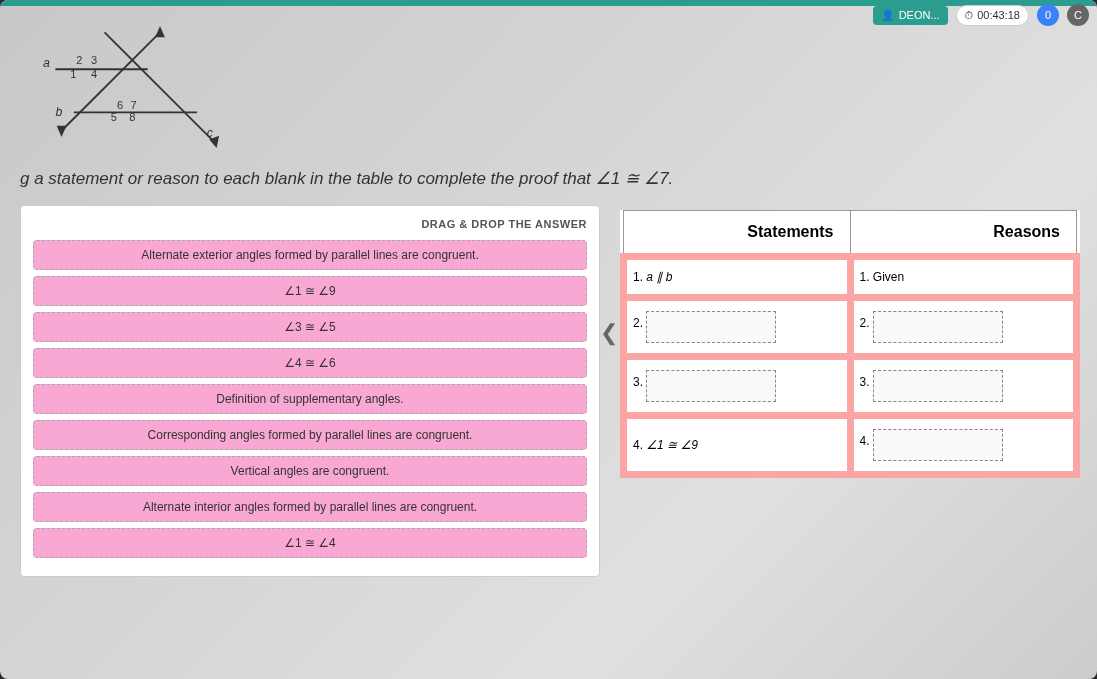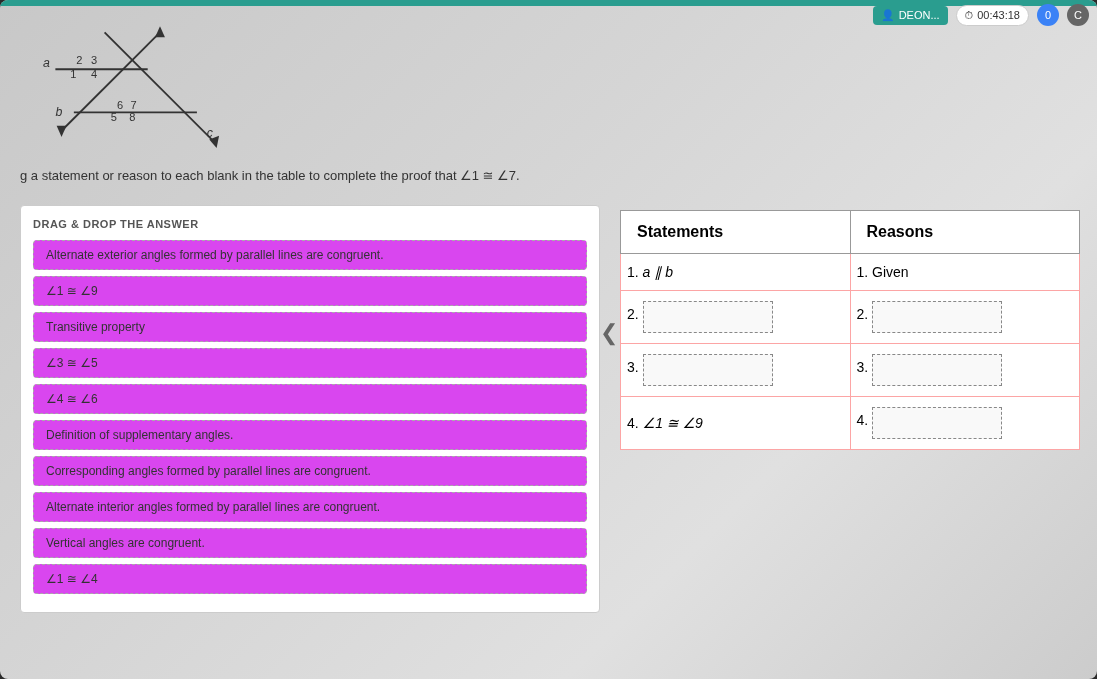--- a/index.html
+++ b/index.html
@@ -97,52 +97,55 @@
     .diagram-area svg {
       width: 100%;
       height: 100%;
     }
 
     
     .instruction-text {
       position: absolute;
       top: 168px;
       left: 20px;
-      font-size: 13px;
+      font-size: 17px;
       color: #333;
+      font-style: italic;
     }
 
     
     .drag-drop-panel {
       position: absolute;
       top: 205px;
       left: 20px;
       width: 580px;
       background: white;
       border: 1px solid #ccc;
       border-radius: 4px;
       padding: 12px;
     }
 
     .drag-drop-title {
       font-size: 11px;
       font-weight: bold;
       color: #555;
       letter-spacing: 0.5px;
       margin-bottom: 10px;
+      text-align: right;
     }
 
     .drag-item {
       border: 1px dashed #aaa;
       border-radius: 4px;
       padding: 7px 12px;
       margin-bottom: 6px;
       font-size: 12px;
       color: #333;
-      background: #d946ef;
+      background: #f9a8d4;
+      text-align: center;
       cursor: grab;
     }
 
     
     .proof-table-container {
       position: absolute;
       top: 210px;
       left: 620px;
       width: 460px;
     }
@@ -151,28 +154,28 @@
       width: 100%;
       border-collapse: collapse;
       background: white;
     }
 
     .proof-table th {
       background: white;
       font-size: 16px;
       font-weight: bold;
       padding: 12px 16px;
-      text-align: left;
+      text-align: right;
       border: 1px solid #999;
     }
 
     .proof-table td {
-      border: 1px solid #fca5a5;
+      border: 7px solid #fca5a5;
       padding: 10px 6px;
-      font-size: 14px;
+      font-size: 12px;
       vertical-align: middle;
       min-height: 50px;
     }
 
     .drop-zone {
       border: 1px dashed #888;
       min-height: 32px;
       min-width: 130px;
       display: inline-block;
       padding: 4px 8px;
@@ -248,27 +251,26 @@
     <span>g a statement or reason to each blank in the table to complete the proof that ∠1 ≅ ∠7.</span>
   </div>
 
   <div class="nav-arrow">❮</div>
 
   <div class="drag-drop-panel">
     <div class="drag-drop-title">DRAG &amp; DROP THE ANSWER</div>
 
     <div class="drag-item">Alternate exterior angles formed by parallel lines are congruent.</div>
     <div class="drag-item">∠1 ≅ ∠9</div>
-    <div class="drag-item">Transitive property</div>
     <div class="drag-item">∠3 ≅ ∠5</div>
     <div class="drag-item">∠4 ≅ ∠6</div>
     <div class="drag-item">Definition of supplementary angles.</div>
     <div class="drag-item">Corresponding angles formed by parallel lines are congruent.</div>
+    <div class="drag-item">Vertical angles are congruent.</div>
     <div class="drag-item">Alternate interior angles formed by parallel lines are congruent.</div>
-    <div class="drag-item">Vertical angles are congruent.</div>
     <div class="drag-item">∠1 ≅ ∠4</div>
   </div>
 
   <div class="proof-table-container">
     <table class="proof-table">
       <thead>
         <tr>
           <th>Statements</th>
           <th>Reasons</th>
         </tr>

